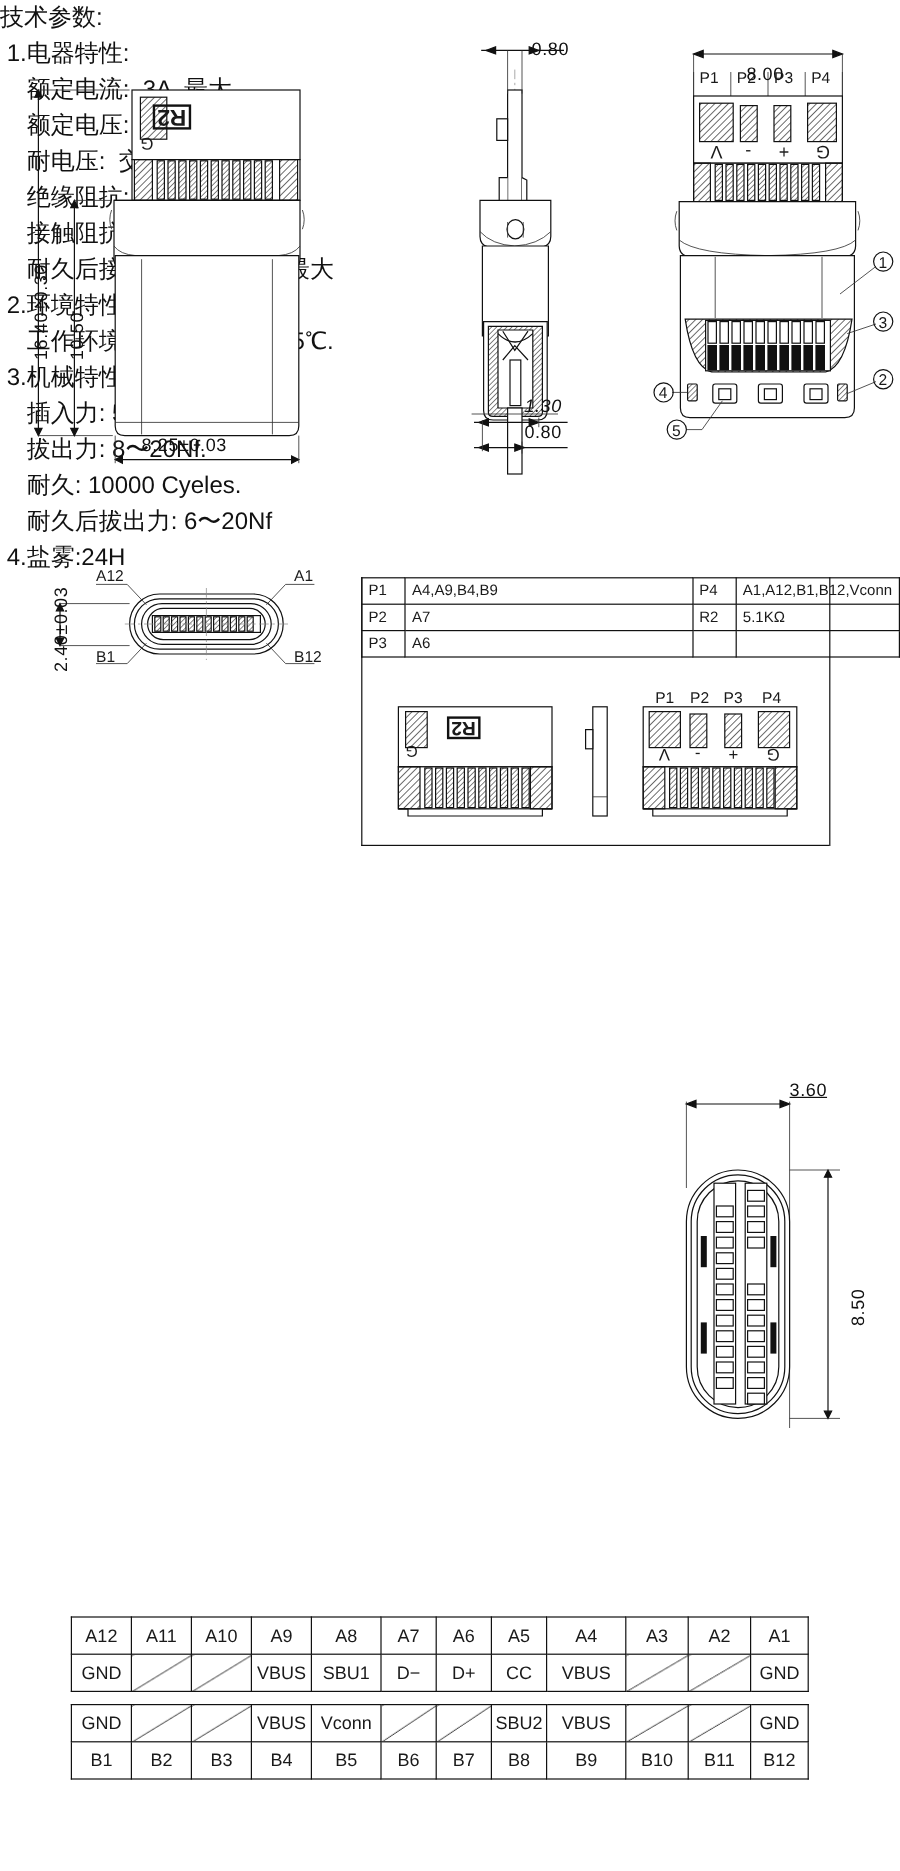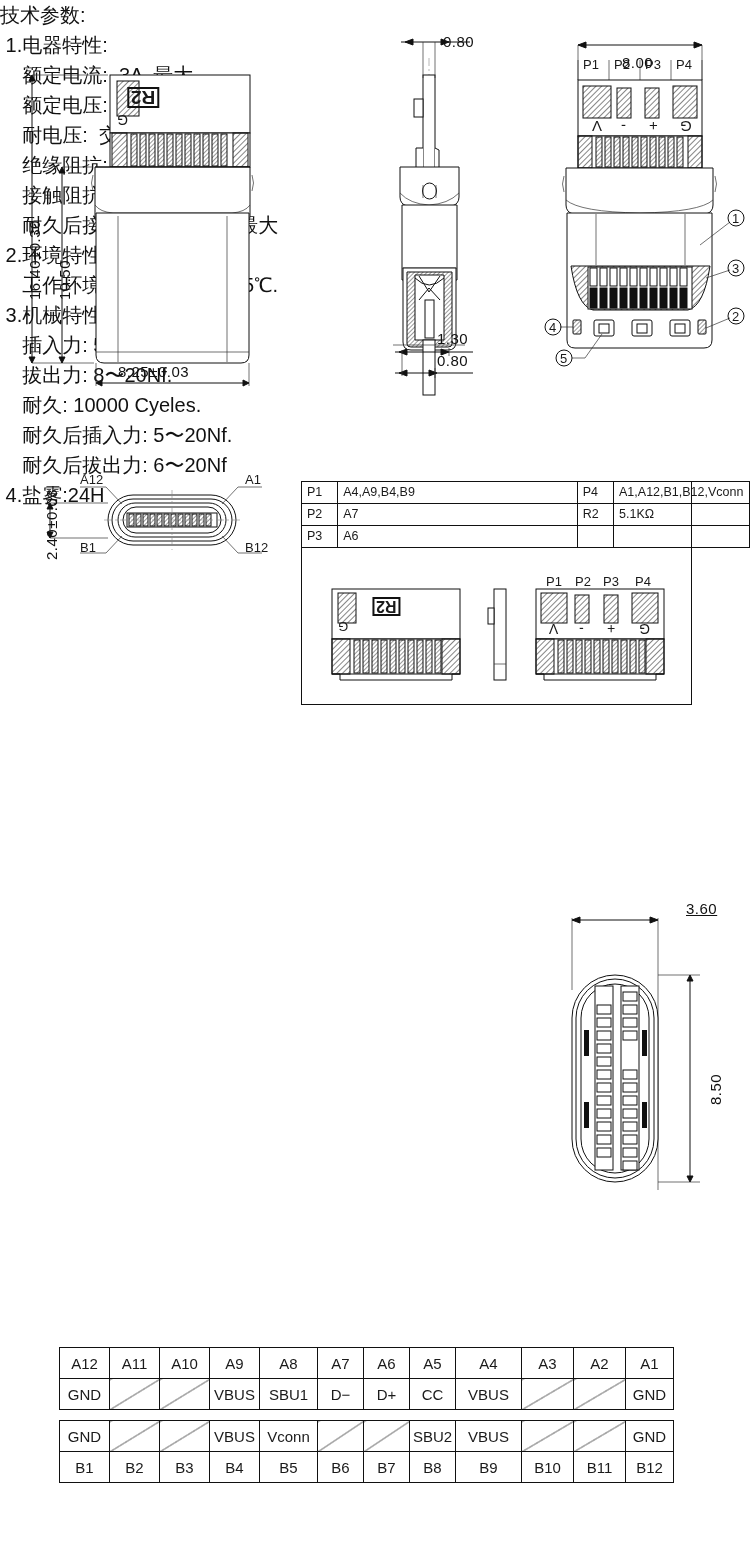--- a/index.html
+++ b/index.html
@@ -162,21 +162,21 @@
       <path d="M86 349 L94 352 L86 355 Z" fill="#111"></path>
       <line x1="40" y1="373" x2="118" y2="373"></line>
       <path d="M52 370 L44 373 L52 376 Z" fill="#111"></path>
       <path d="M74 370 L82 373 L74 376 Z" fill="#111"></path>
       <line x1="47" y1="350" x2="47" y2="376" class="thin"></line>
       <line x1="94" y1="348" x2="94" y2="356" class="thin"></line>
       <line x1="80" y1="368" x2="80" y2="378" class="thin"></line>
     </g>
   </svg>
   <div class="abs dim" style="left:88px;top:33px;">0.80</div>
-  <div class="abs dim" style="left:82px;top:330px;">1.30</div>
+  <div class="abs dim" style="left:82px;top:330px;font-style:italic;">1.30</div>
   <div class="abs dim" style="left:82px;top:352px;">0.80</div>
 </div>
 
 <div class="abs" style="left:540px;top:0;width:210px;height:400px;">
   <svg width="210" height="400">
 
     <g class="stk">
       <line x1="38" y1="45" x2="162" y2="45"></line>
       <path d="M46 42 L38 45 L46 48 Z" fill="#111"></path>
       <path d="M154 42 L162 45 L154 48 Z" fill="#111"></path>
@@ -438,21 +438,20 @@
   <div>    耐电压:  交流 100V  最小.</div>
   <div>    绝缘阻抗: 100 MΩ  最小.</div>
   <div>    接触阻抗: 40 mΩ  最大.</div>
   <div>    耐久后接触阻抗:50 mΩ  最大</div>
   <div> 2.环境特性:</div>
   <div>    工作环境温度:−30℃〜+85℃.</div>
   <div> 3.机械特性:</div>
   <div>    插入力: 5〜20Nf.</div>
   <div>    拔出力: 8〜20Nf.</div>
   <div>    耐久: 10000 Cyeles.</div>
-  <div>    耐久后插入力: 5〜20Nf.</div>
   <div>    耐久后拔出力: 6〜20Nf</div>
   <div> 4.盐雾:24H</div>
 </div>
 
 <div class="abs" style="left:500px;top:890px;width:250px;height:320px;">
   <svg width="250" height="320">
 
     <g class="stk">
       <line x1="72" y1="30" x2="158" y2="30"></line>
       <path d="M80 27 L72 30 L80 33 Z" fill="#111"></path>
@@ -500,21 +499,21 @@
       <rect x="123" y="245" width="14" height="9" fill="#fff"></rect>
       <rect x="123" y="258" width="14" height="9" fill="#fff"></rect>
       <rect x="123" y="271" width="14" height="9" fill="#fff"></rect>
     </g>
 
     <rect x="84" y="140" width="5" height="26" class="blk"></rect>
     <rect x="84" y="212" width="5" height="26" class="blk"></rect>
     <rect x="142" y="140" width="5" height="26" class="blk"></rect>
     <rect x="142" y="212" width="5" height="26" class="blk"></rect>
   </svg>
-  <div class="abs dim" style="left:186px;top:10px;text-decoration:underline;">3.60</div>
+  <div class="abs dim" style="left:158px;top:10px;text-decoration:underline;">3.60</div>
   <div class="abs dim rot90" style="left:207px;top:215px;">8.50</div>
 </div>
 
 <div id="pinout">
   <table>
     <colgroup>
       <col style="width:50px">
         <col style="width:50px">
         <col style="width:50px">
         <col style="width:50px">

